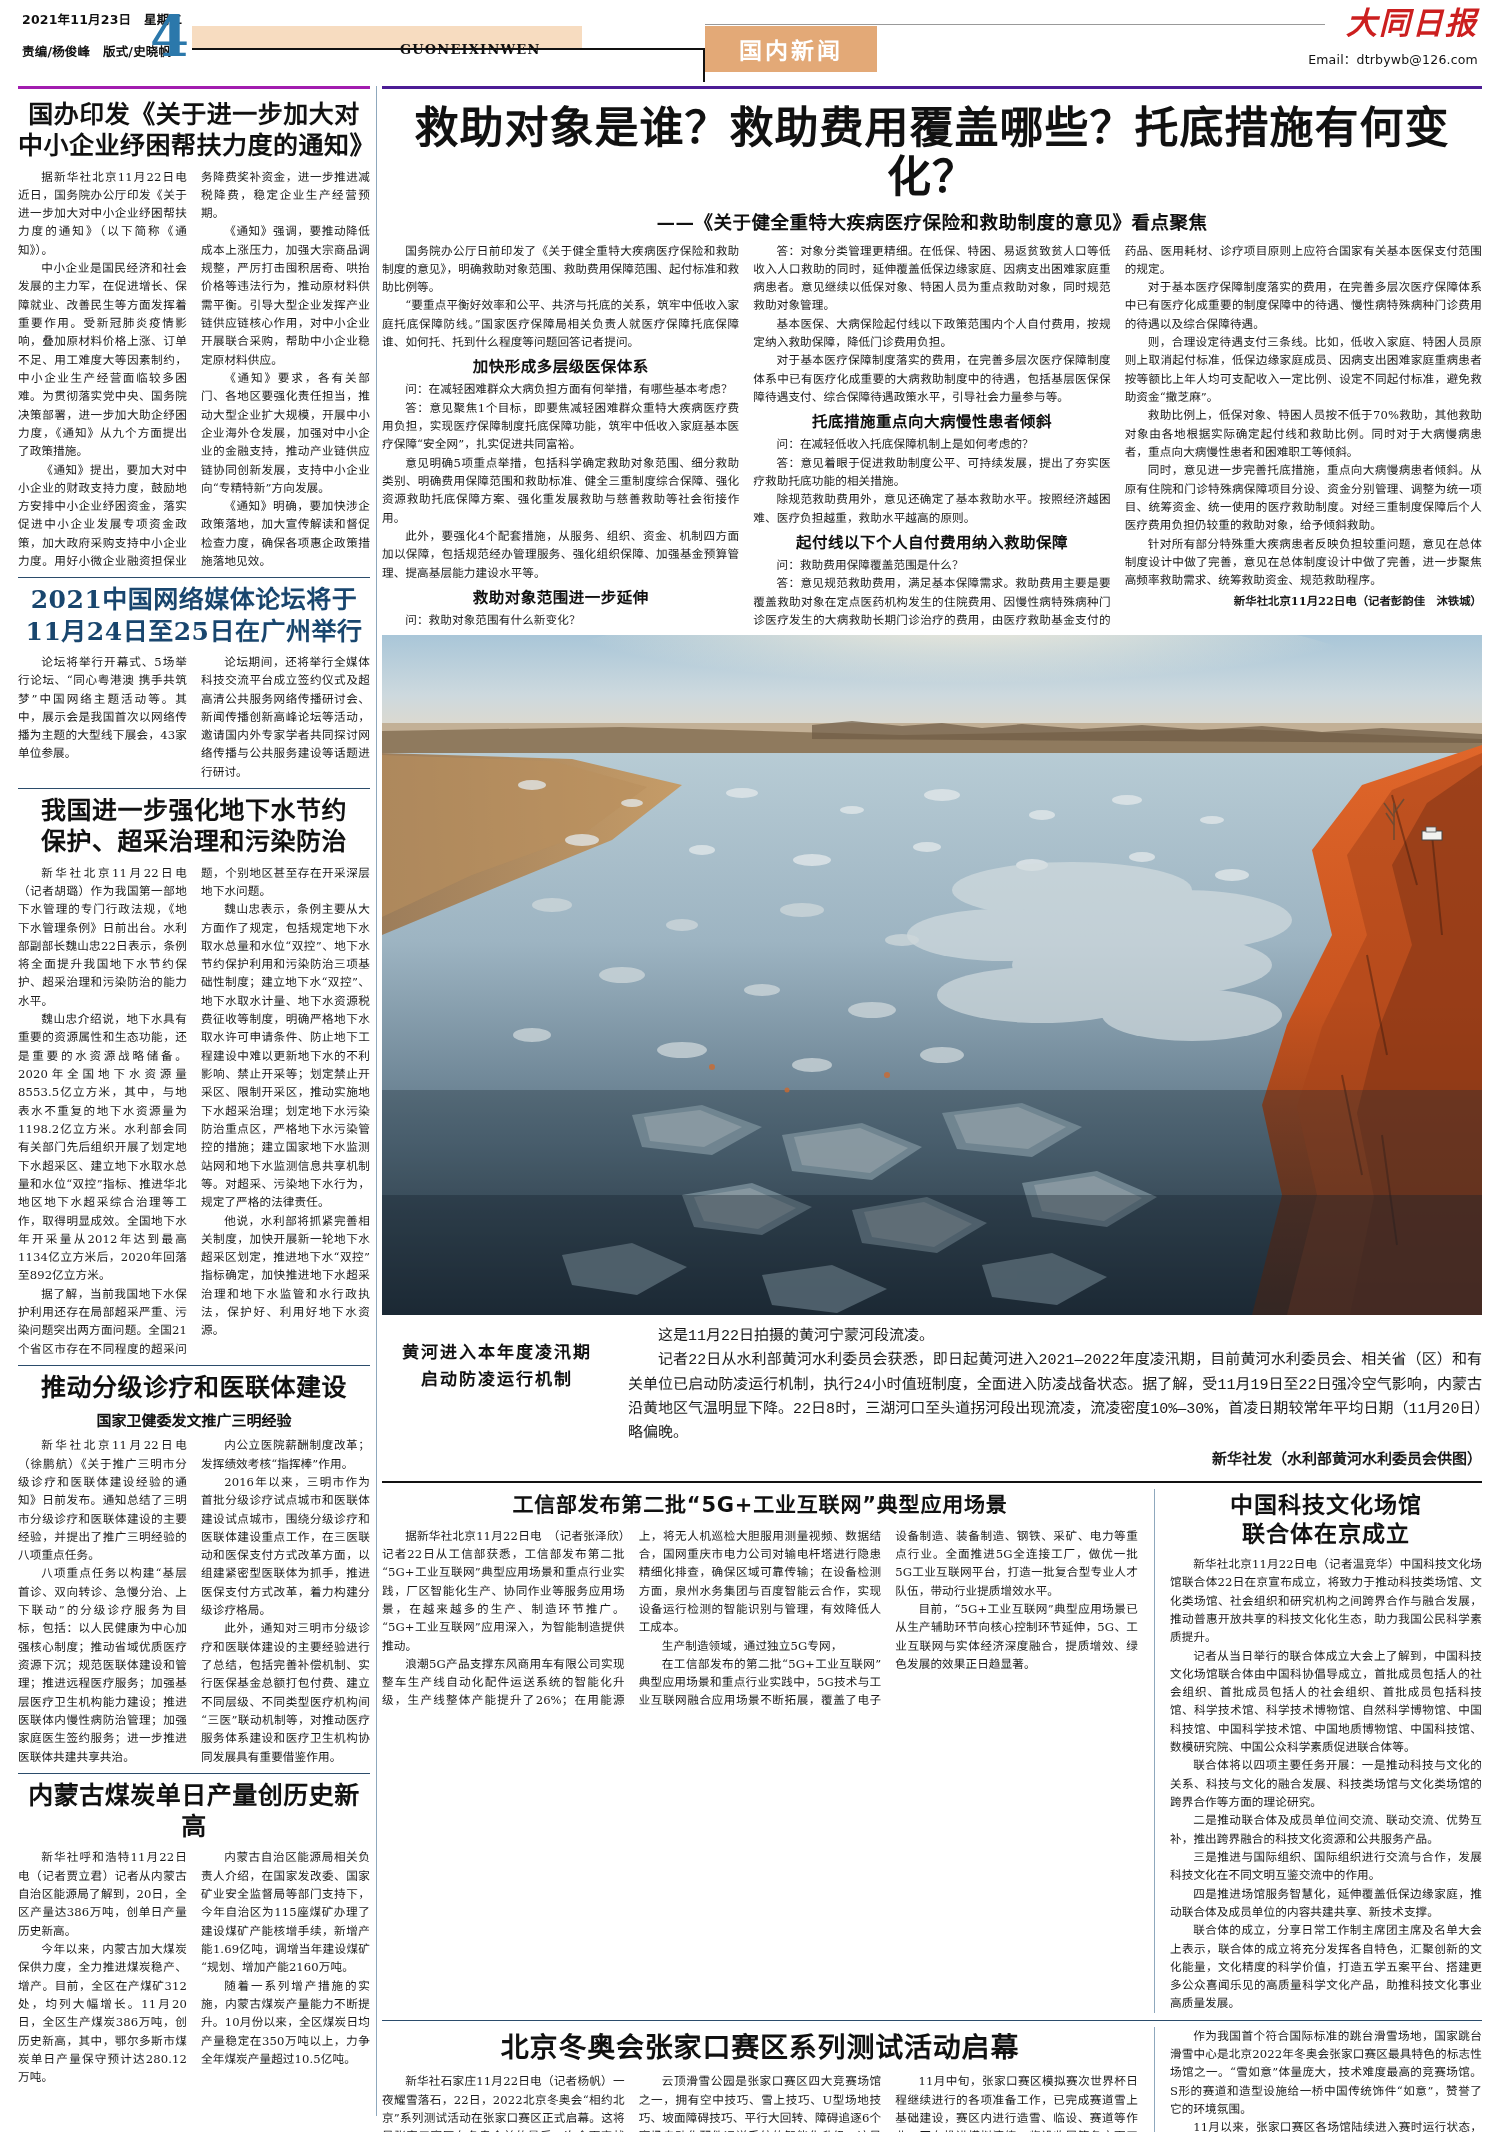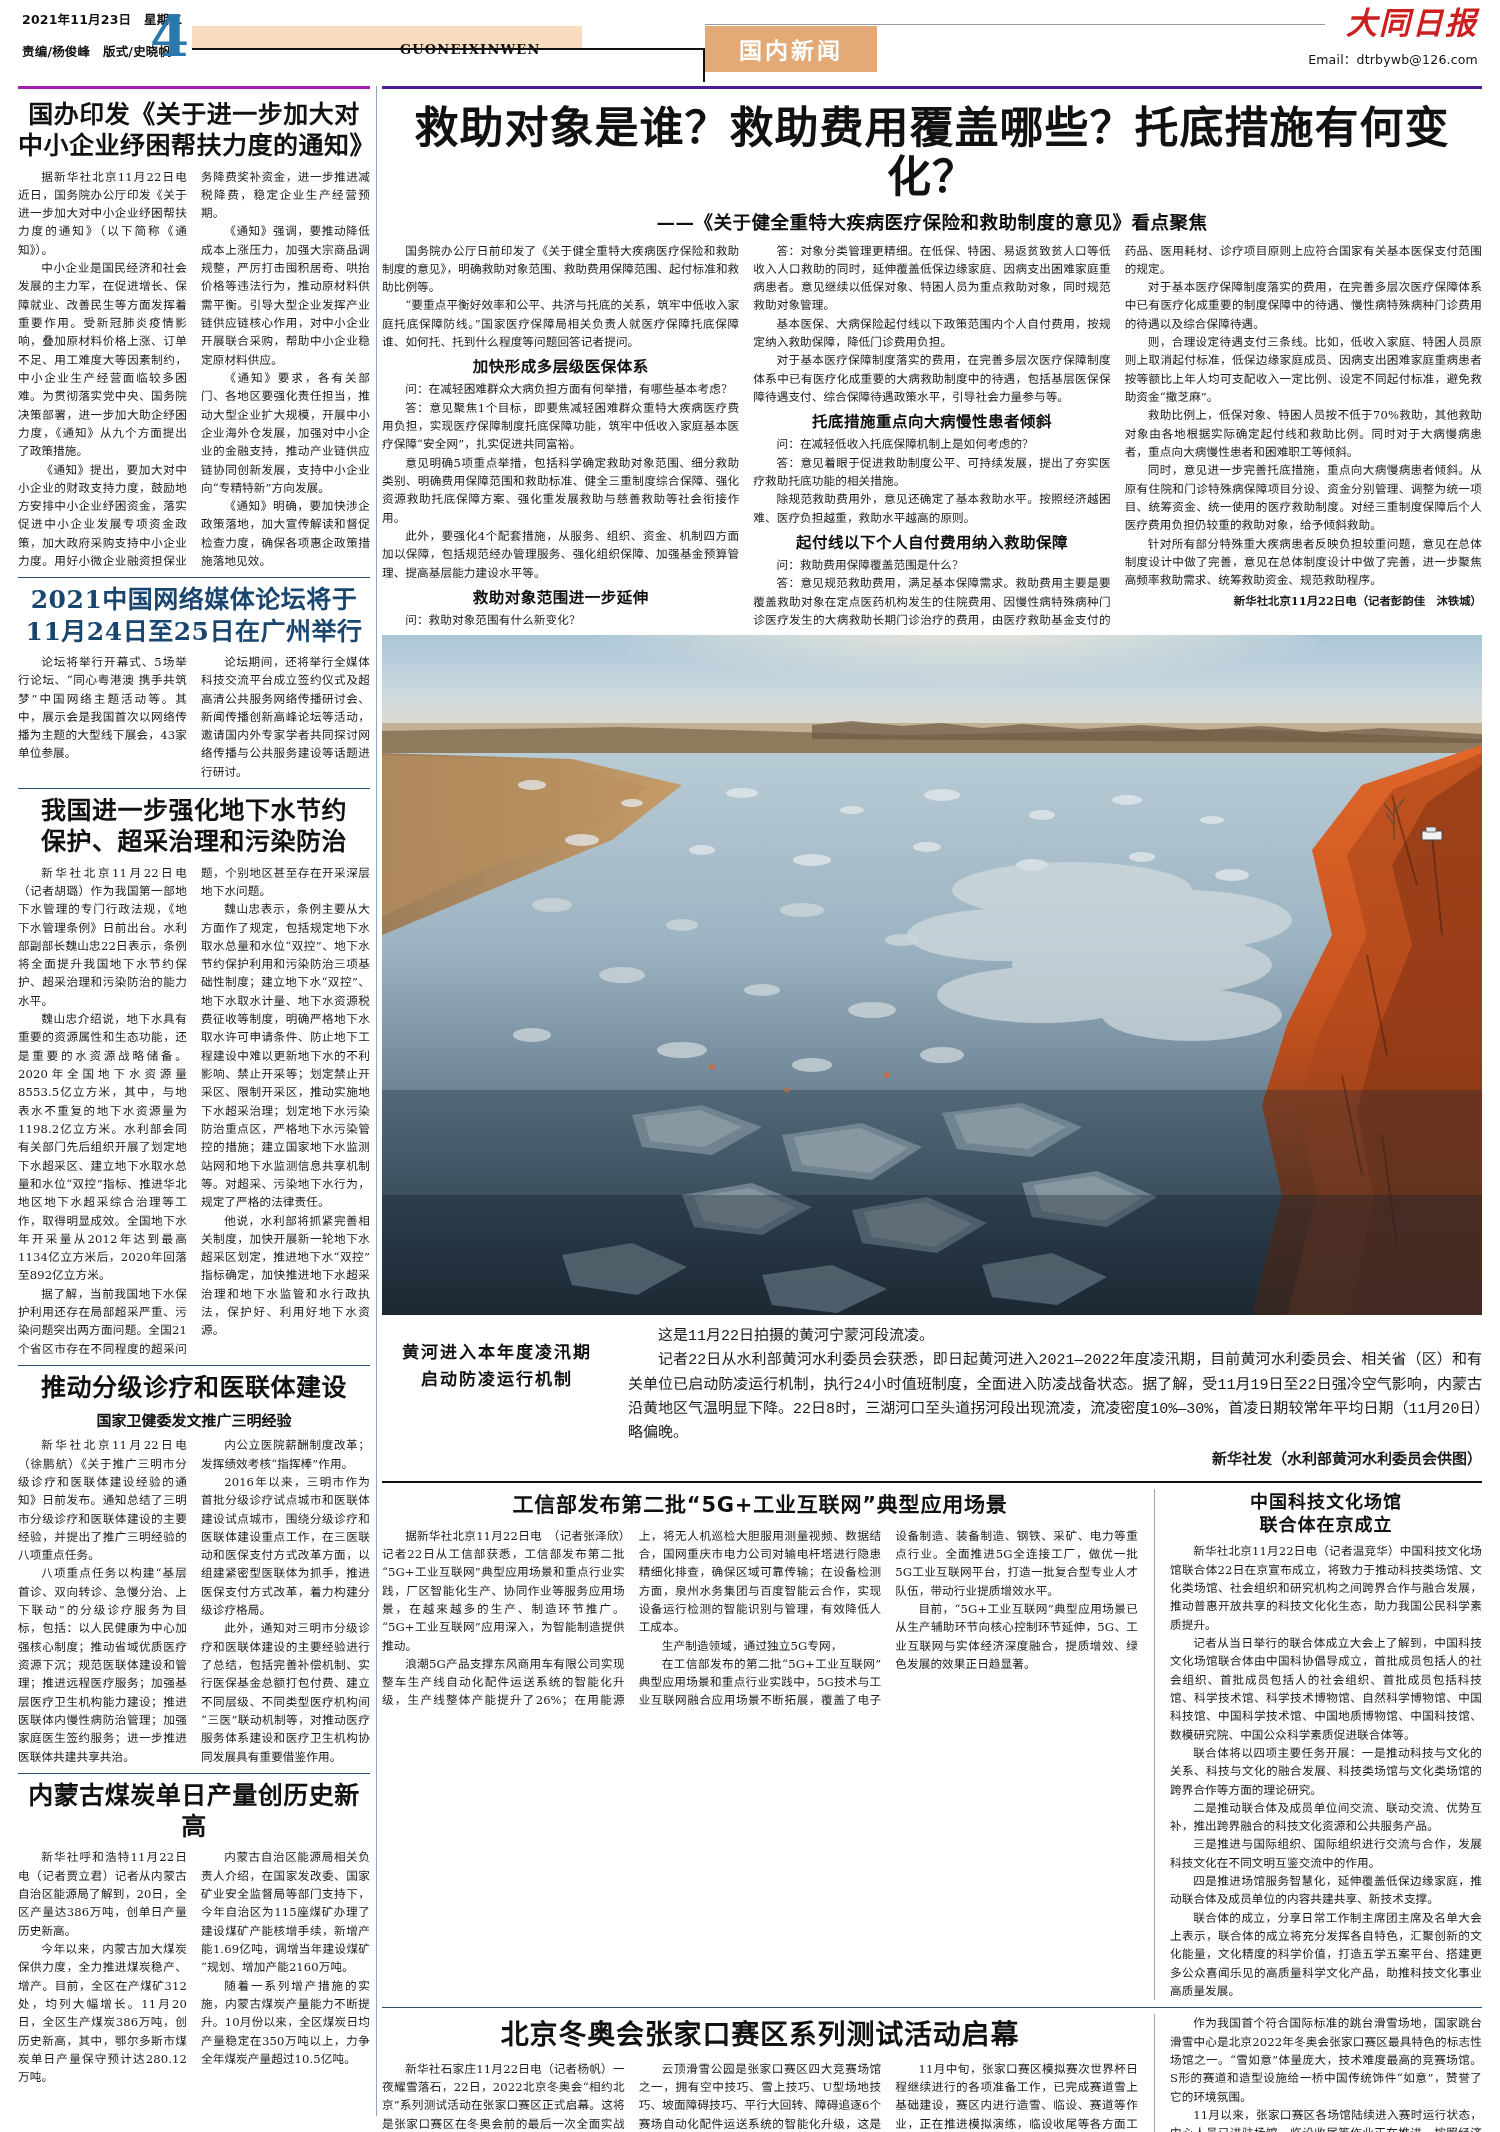--- a/index.html
+++ b/index.html
@@ -552,21 +552,21 @@
           <div class="cols3">
             <p class="bt">据新华社北京11月22日电　（记者张泽欣）记者22日从工信部获悉，工信部发布第二批“5G+工业互联网”典型应用场景和重点行业实践，厂区智能化生产、协同作业等服务应用场景，在越来越多的生产、制造环节推广。“5G+工业互联网”应用深入，为智能制造提供推动。</p>
             <p class="bt">浪潮5G产品支撑东风商用车有限公司实现整车生产线自动化配件运送系统的智能化升级，生产线整体产能提升了26%；在用能源上，将无人机巡检大胆服用测量视频、数据结合，国网重庆市电力公司对输电杆塔进行隐患精细化排查，确保区域可靠传输；在设备检测方面，泉州水务集团与百度智能云合作，实现设备运行检测的智能识别与管理，有效降低人工成本。</p>
             <p class="bt">生产制造领域，通过独立5G专网，</p>
             <p class="bt">在工信部发布的第二批“5G+工业互联网”典型应用场景和重点行业实践中，5G技术与工业互联网融合应用场景不断拓展，覆盖了电子设备制造、装备制造、钢铁、采矿、电力等重点行业。全面推进5G全连接工厂，做优一批5G工业互联网平台，打造一批复合型专业人才队伍，带动行业提质增效水平。</p>
             <p class="bt">目前，“5G+工业互联网”典型应用场景已从生产辅助环节向核心控制环节延伸，5G、工业互联网与实体经济深度融合，提质增效、绿色发展的效果正日趋显著。</p>
           </div>
         </div>
 
         <div style="flex:1; border-left:1px solid #8fa8bd; padding-left:15px;">
-          <h2 class="hl-col" style="font-size:18px; letter-spacing:1px;">
+          <h2 class="hl-col" style="font-size:23px; letter-spacing:1px;">
             <span class="blk">中国科技文化场馆</span>
             <span class="blk">联合体在京成立</span>
           </h2>
           <div>
             <p class="bt">新华社北京11月22日电（记者温竞华）中国科技文化场馆联合体22日在京宣布成立，将致力于推动科技类场馆、文化类场馆、社会组织和研究机构之间跨界合作与融合发展，推动普惠开放共享的科技文化化生态，助力我国公民科学素质提升。</p>
             <p class="bt">记者从当日举行的联合体成立大会上了解到，中国科技文化场馆联合体由中国科协倡导成立，首批成员包括人的社会组织、首批成员包括人的社会组织、首批成员包括科技馆、科学技术馆、科学技术博物馆、自然科学博物馆、中国科技馆、中国科学技术馆、中国地质博物馆、中国科技馆、数模研究院、中国公众科学素质促进联合体等。</p>
             <p class="bt">联合体将以四项主要任务开展：一是推动科技与文化的关系、科技与文化的融合发展、科技类场馆与文化类场馆的跨界合作等方面的理论研究。</p>
             <p class="bt">二是推动联合体及成员单位间交流、联动交流、优势互补，推出跨界融合的科技文化资源和公共服务产品。</p>
             <p class="bt">三是推进与国际组织、国际组织进行交流与合作，发展科技文化在不同文明互鉴交流中的作用。</p>
             <p class="bt">四是推进场馆服务智慧化，延伸覆盖低保边缘家庭，推动联合体及成员单位的内容共建共享、新技术支撑。</p>

